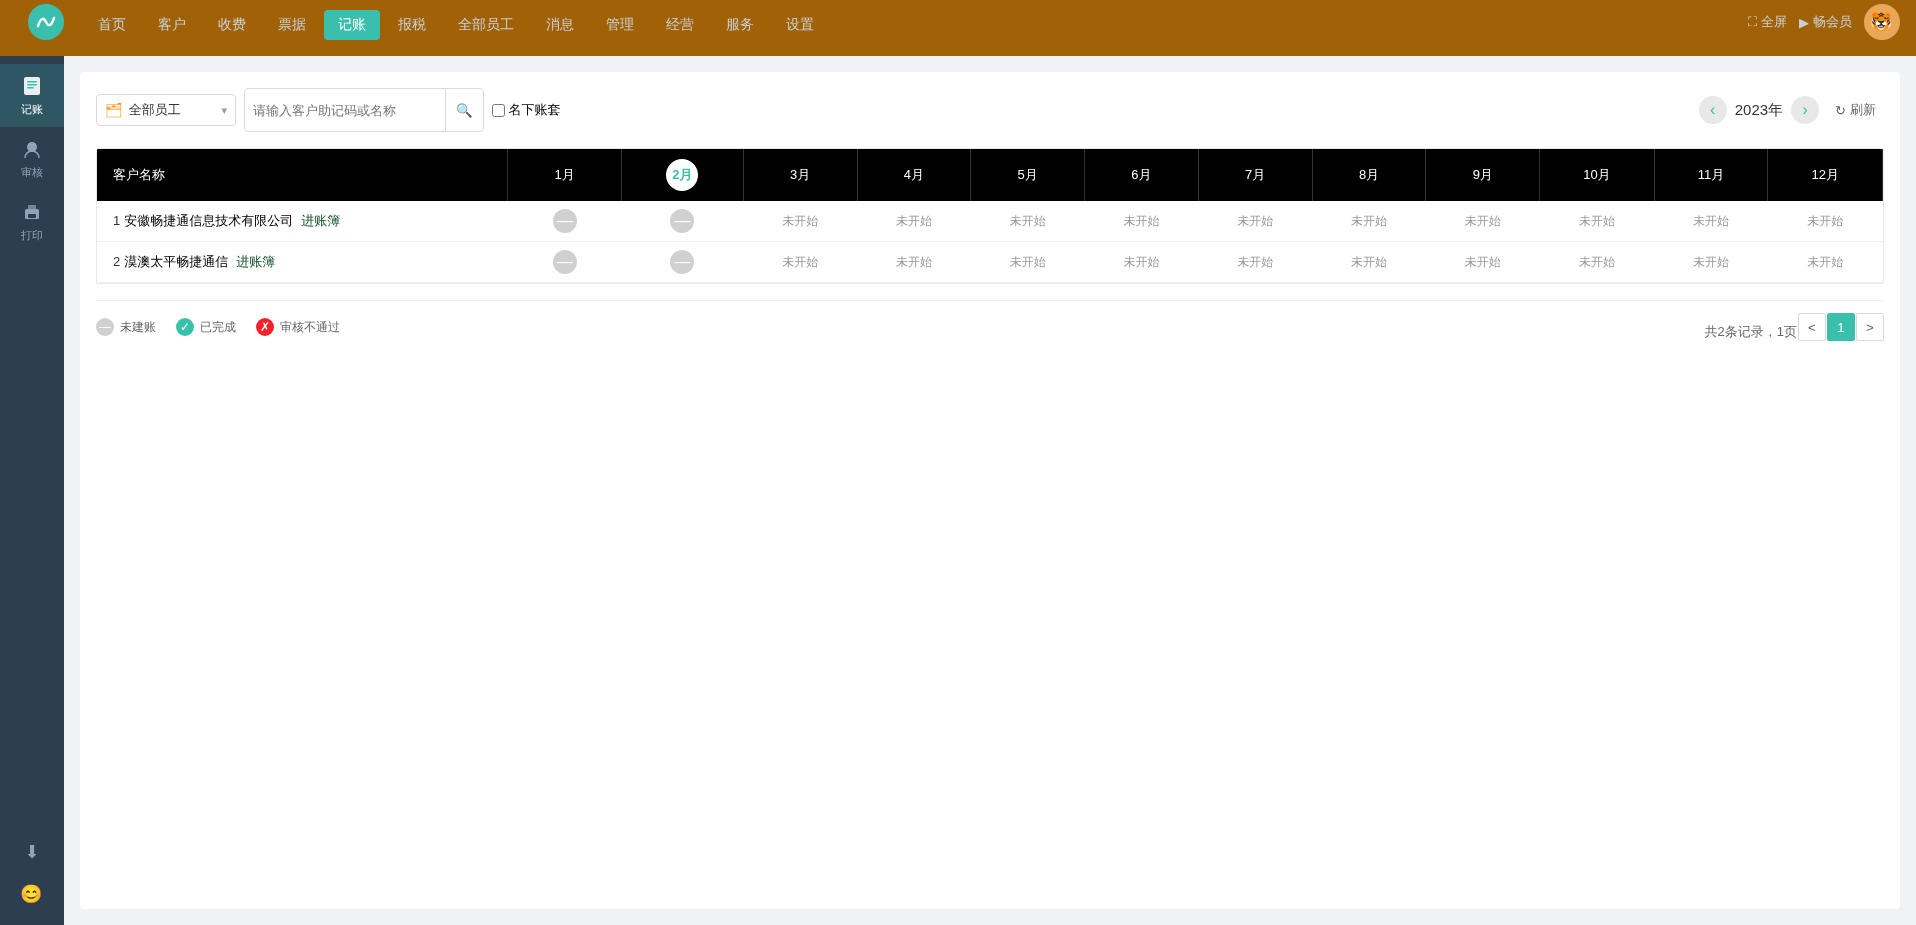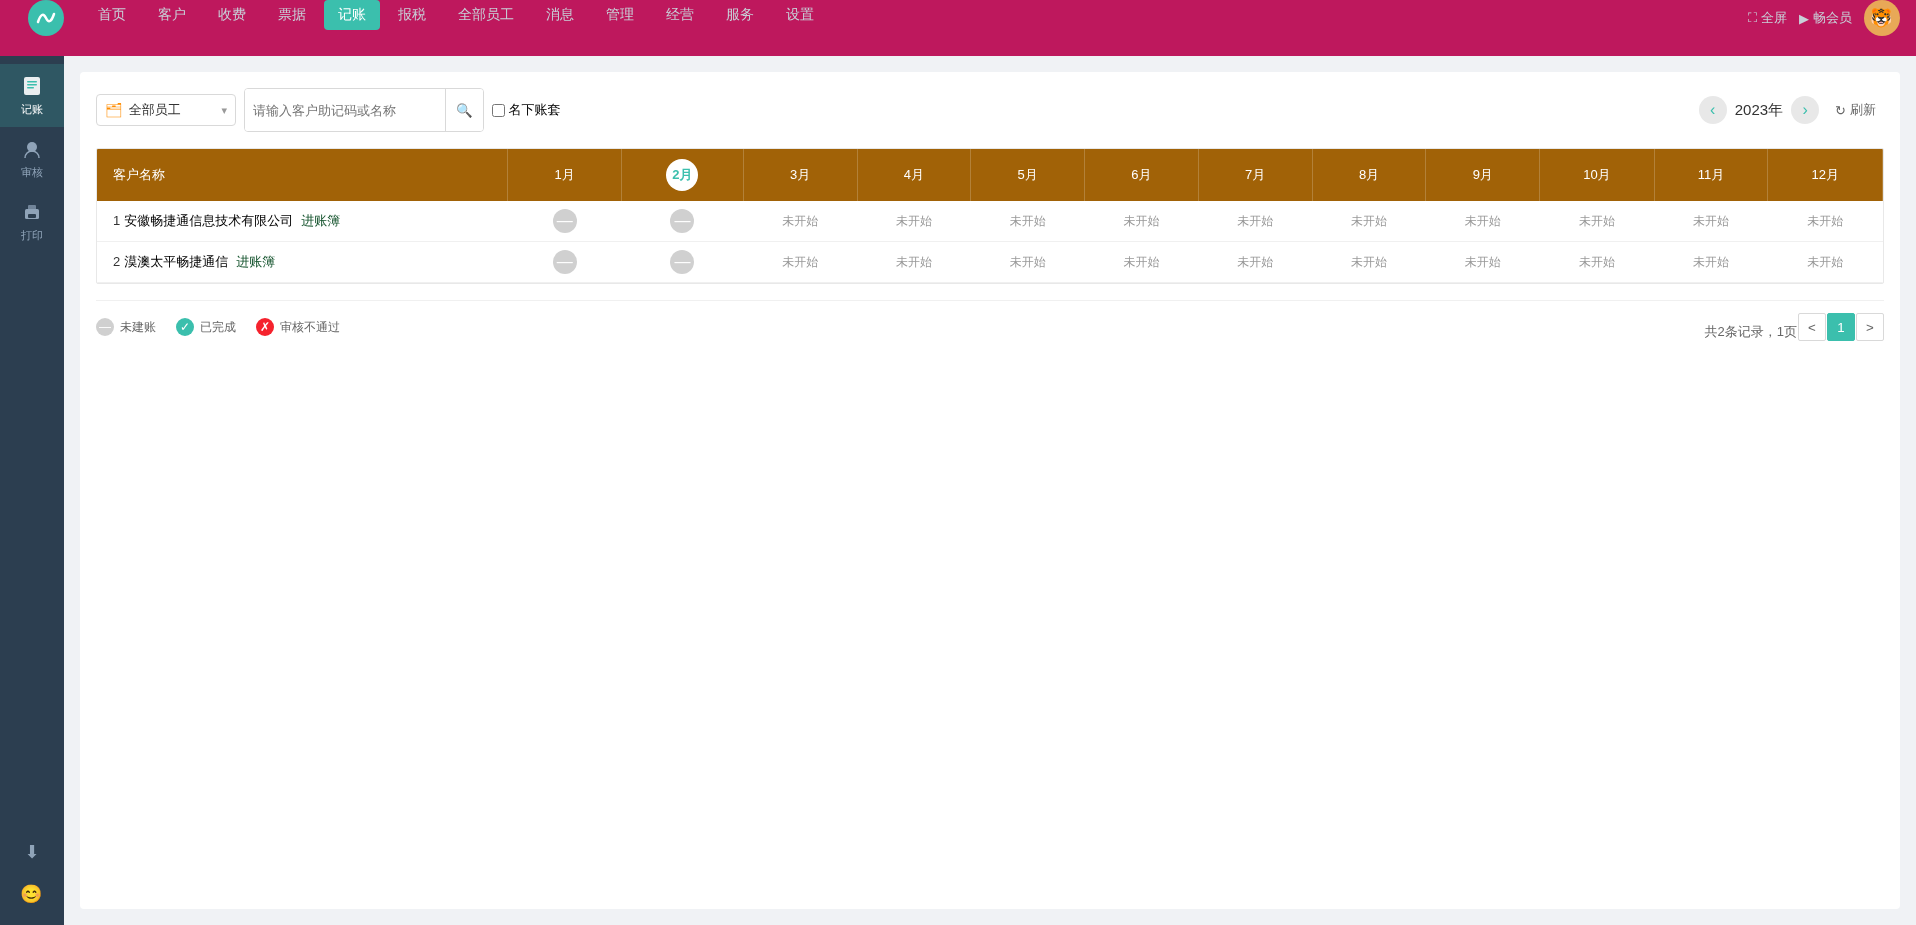--- a/index.html
+++ b/index.html
@@ -1,24 +1,24 @@
 <!DOCTYPE html>
 <html><head>
   <meta charset="utf-8">
   <style>
     * { box-sizing: border-box; margin: 0; padding: 0; }
     body { font-family: "Microsoft YaHei", Arial, sans-serif; font-size: 13px; background: #f0f2f5; display: flex; flex-direction: column; height: 100vh; overflow: hidden; }
 
     
     .top-nav {
       height: 56px;
-      background: #be185d;
-      display: flex;
-      align-items: flex-start;
-      padding: 0 16px;
+      background: #a16207;
+      display: flex;
+      align-items: flex-end;
+      padding: 16px 16px;
       flex-shrink: 0;
       z-index: 100;
     }
     .top-nav-logo {
       width: 60px;
       display: flex;
       align-items: center;
       justify-content: center;
       margin-right: 8px;
     }
@@ -246,21 +246,21 @@
       border-radius: 4px;
     }
 
     
     .account-table {
       width: 100%;
       border-collapse: collapse;
       font-size: 13px;
     }
     .account-table th {
-      background: #a16207;
+      background: #000000;
       color: #fff;
       padding: 10px 22px;
       text-align: center;
       font-weight: 500;
       border-right: 1px solid rgba(255,255,255,0.2);
     }
     .account-table th:first-child {
       text-align: left;
       padding-left: 16px;
     }

